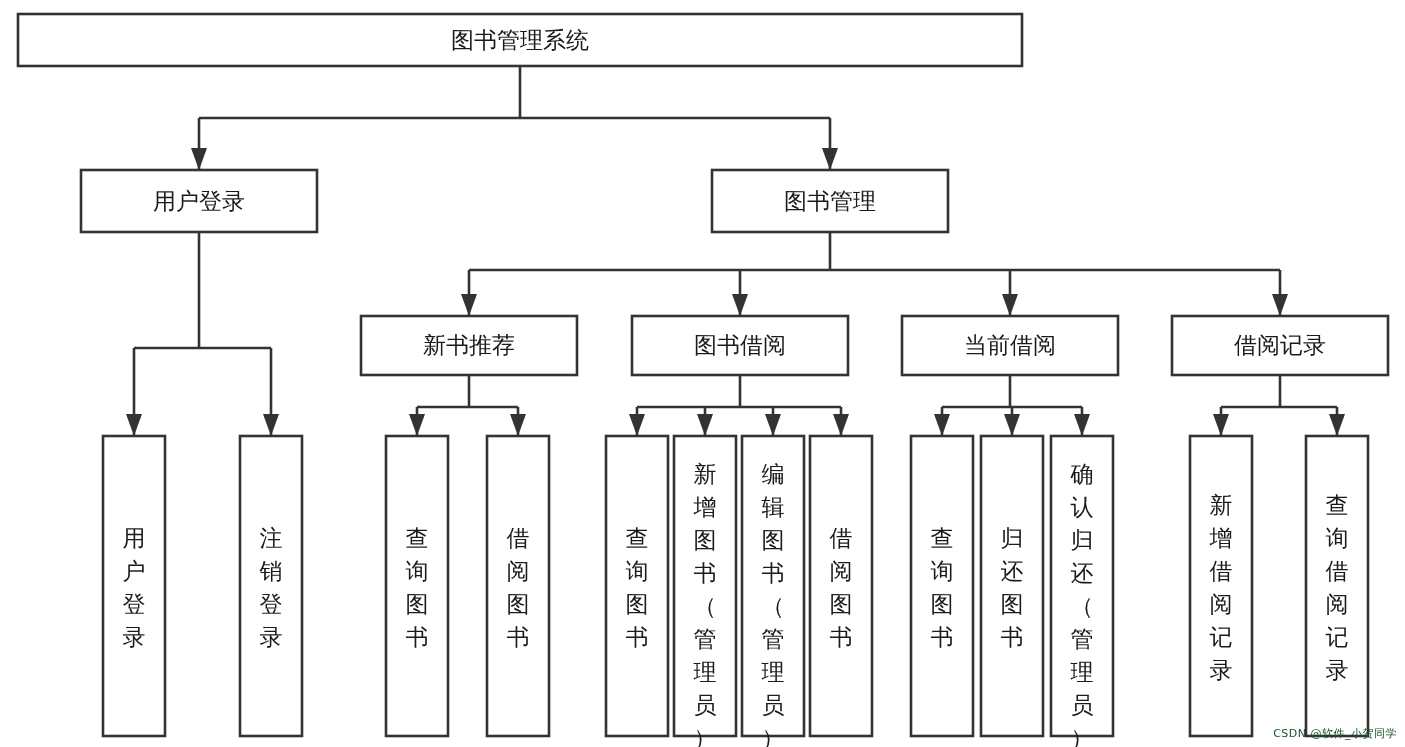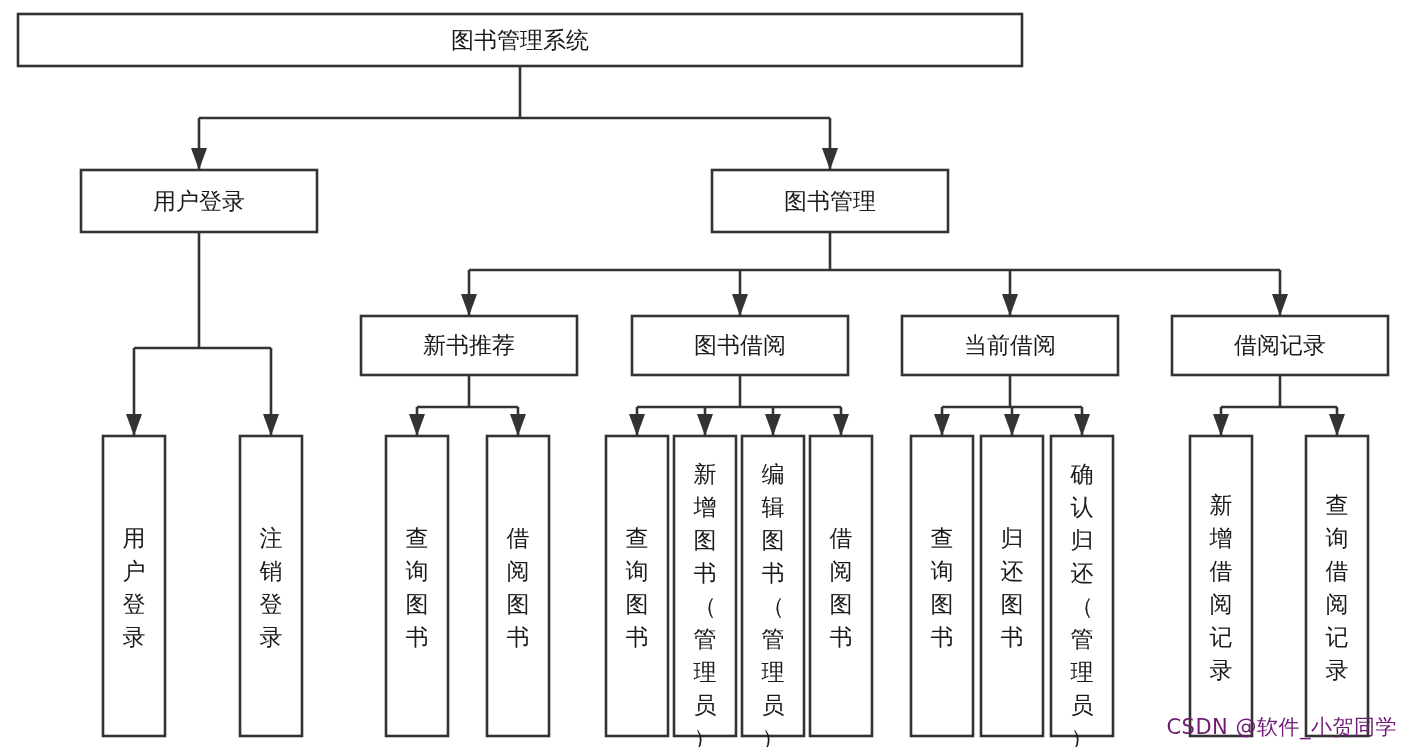--- a/index.html
+++ b/index.html
@@ -45,22 +45,22 @@
   .node-label-v {
     fill: #1a1a1a;
     font-size: 23px;
     font-family: "DejaVu Sans", "Liberation Sans", sans-serif;
     text-anchor: middle;
   }
   .watermark {
     position: absolute;
     right: 8px;
     bottom: 6px;
-    font-size: 21px;
-    color: #701a75;
+    font-size: 11px;
+    color: #14532d;
     font-family: "DejaVu Sans", "Liberation Sans", sans-serif;
     white-space: nowrap;
     letter-spacing: 0.5px;
   }
 </style>
 </head>
 <body>
 
 <svg id="diagram" viewBox="0 0 1405 747">
   <g id="connector-layer">

